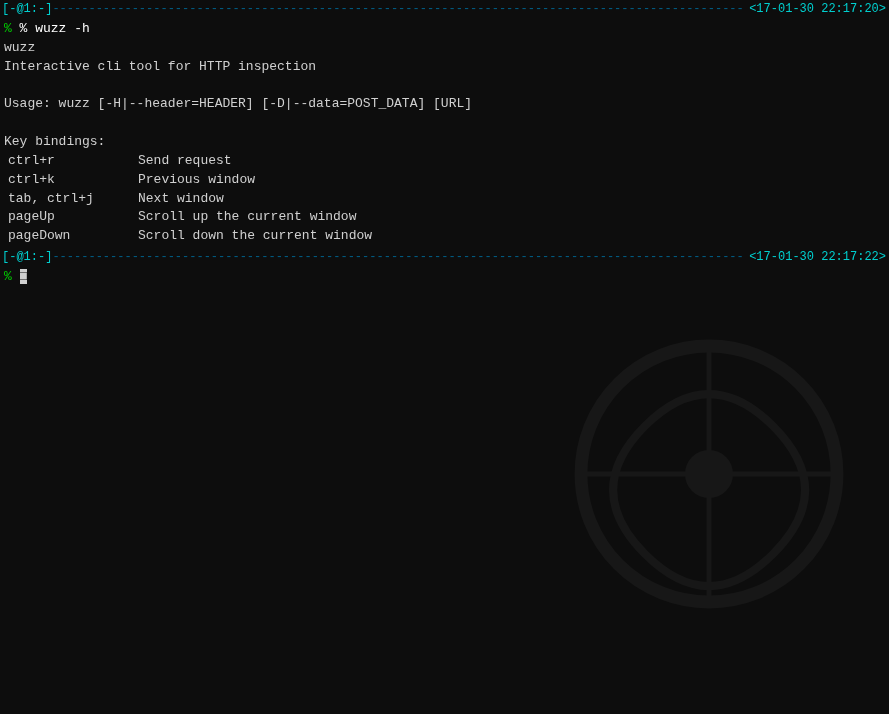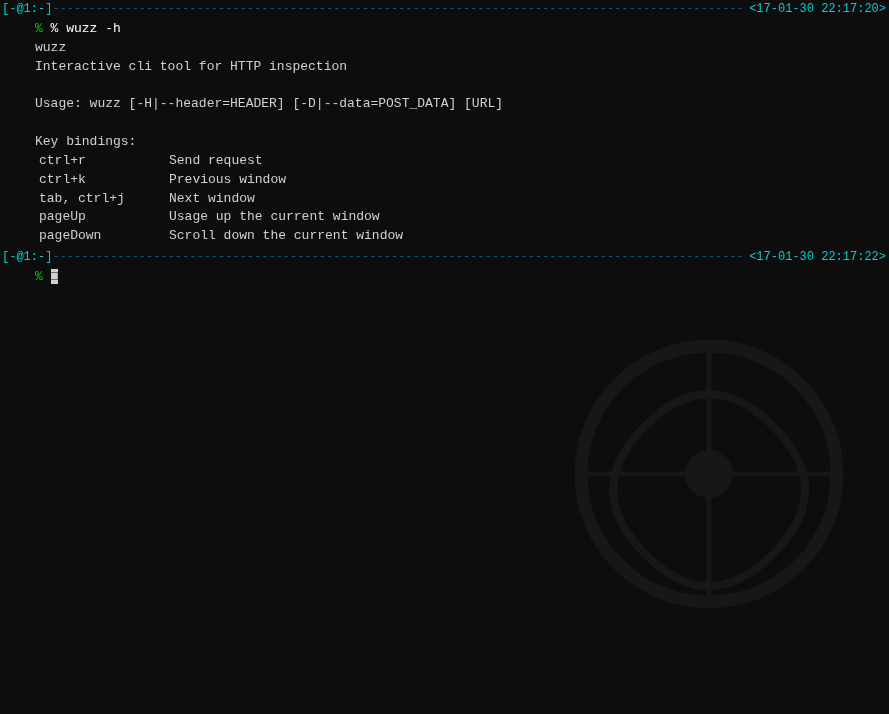--- a/index.html
+++ b/index.html
@@ -44,21 +44,20 @@
 
     .tmux-bar-right {
       color: #00cfcf;
       white-space: nowrap;
       padding-right: 3px;
     }
 
     .terminal-content {
       padding: 2px 4px;
       line-height: 1.45;
-      margin-left: 31px;
     }
 
     .line-prompt-symbol {
       color: #00cc00;
     }
 
     .line-normal {
       color: #d0d0d0;
     }
 
@@ -142,21 +141,21 @@
 
     <div style="padding-left: 4px;">
       <span class="key-binding-key">ctrl+k</span><span class="key-binding-desc">Previous window</span>
     </div>
 
     <div style="padding-left: 4px;">
       <span class="key-binding-key">tab, ctrl+j</span><span class="key-binding-desc">Next window</span>
     </div>
 
     <div style="padding-left: 4px;">
-      <span class="key-binding-key">pageUp</span><span class="key-binding-desc">Usage up the current window</span>
+      <span class="key-binding-key">pageUp</span><span class="key-binding-desc">Scroll up the current window</span>
     </div>
 
     <div style="padding-left: 4px;">
       <span class="key-binding-key">pageDown</span><span class="key-binding-desc">Scroll down the current window</span>
     </div>
 
   </div>
 
   <div class="tmux-bar">
     <span class="tmux-bar-left">[-@1:-]</span>

